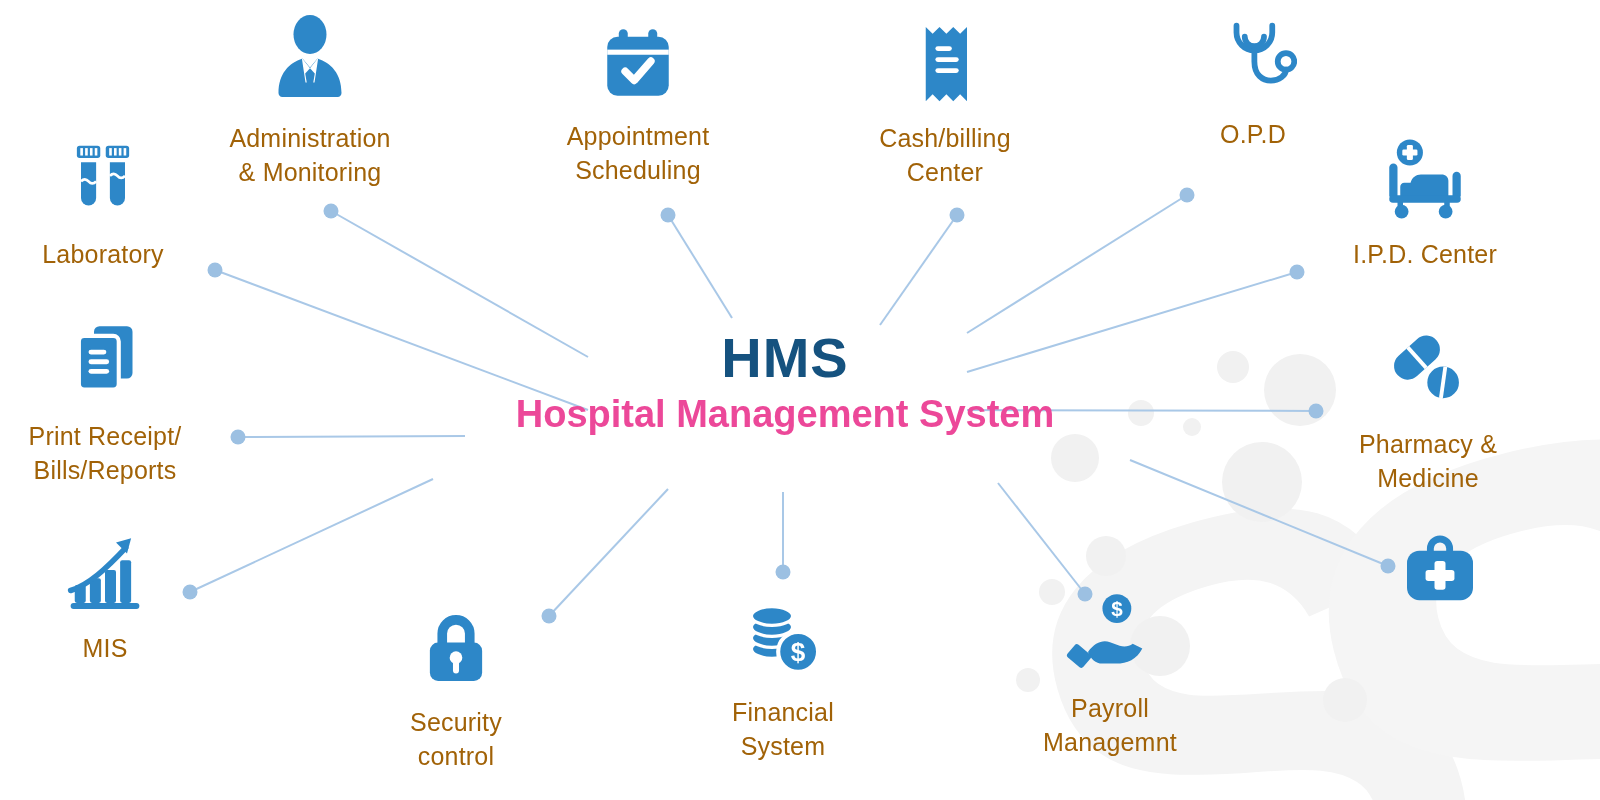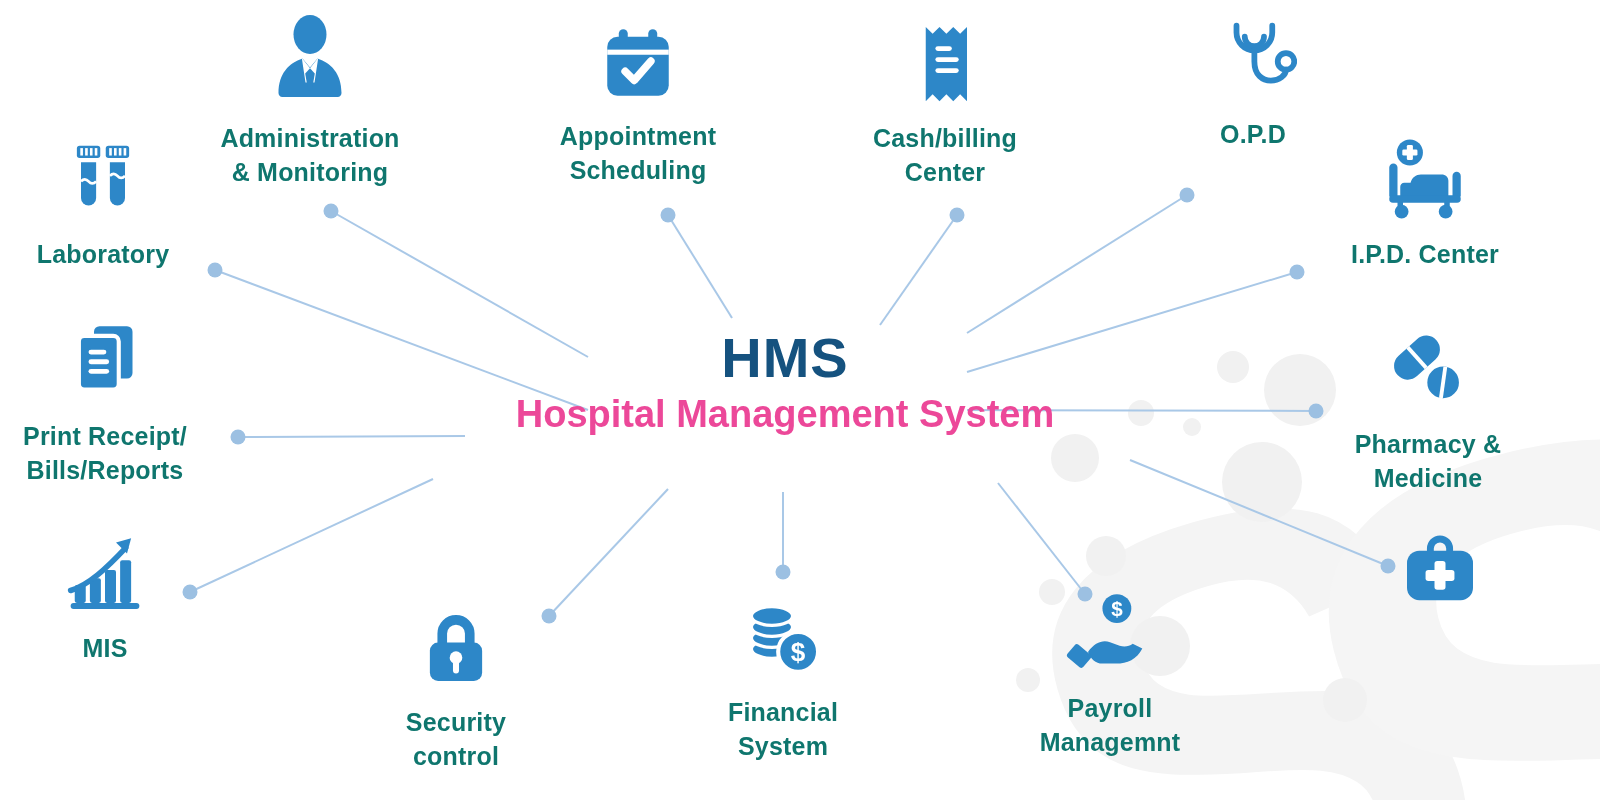--- a/index.html
+++ b/index.html
@@ -24,21 +24,21 @@
   .center .acronym{font-size:56px;font-weight:800;color:#15527f;letter-spacing:1px;line-height:1;display:block;}
   .center .subtitle{font-size:38px;font-weight:600;color:#ec4899;margin-top:7px;display:block;}
 
   
   .module{position:absolute;display:flex;flex-direction:column;align-items:center;
           gap:13px;width:240px;z-index:2;}
   .module .icon{display:block;}
   .module .icon svg{width:88px;height:88px;display:block;}
   .m-admin .icon svg{width:96px;height:96px;}
   .m-appointment .icon svg{width:82px;height:82px;}
-  .module .label{font-size:25px;font-weight:700;color:#0f766e;text-align:center;
+  .module .label{font-size:25px;font-weight:400;color:#a16207;text-align:center;
                  line-height:1.36;white-space:pre-line;letter-spacing:.2px;}
 
   .m-admin{left:190px;top:12px;}
   .m-appointment{left:518px;top:24px;}
   .m-cash{left:825px;top:20px;}
   .m-opd{left:1133px;top:16px;justify-content:flex-end;}
   .m-laboratory{left:-17px;top:136px;}
   .m-ipd{left:1305px;top:136px;}
   .m-print{left:-15px;top:318px;}
   .m-pharmacy{left:1308px;top:326px;}

